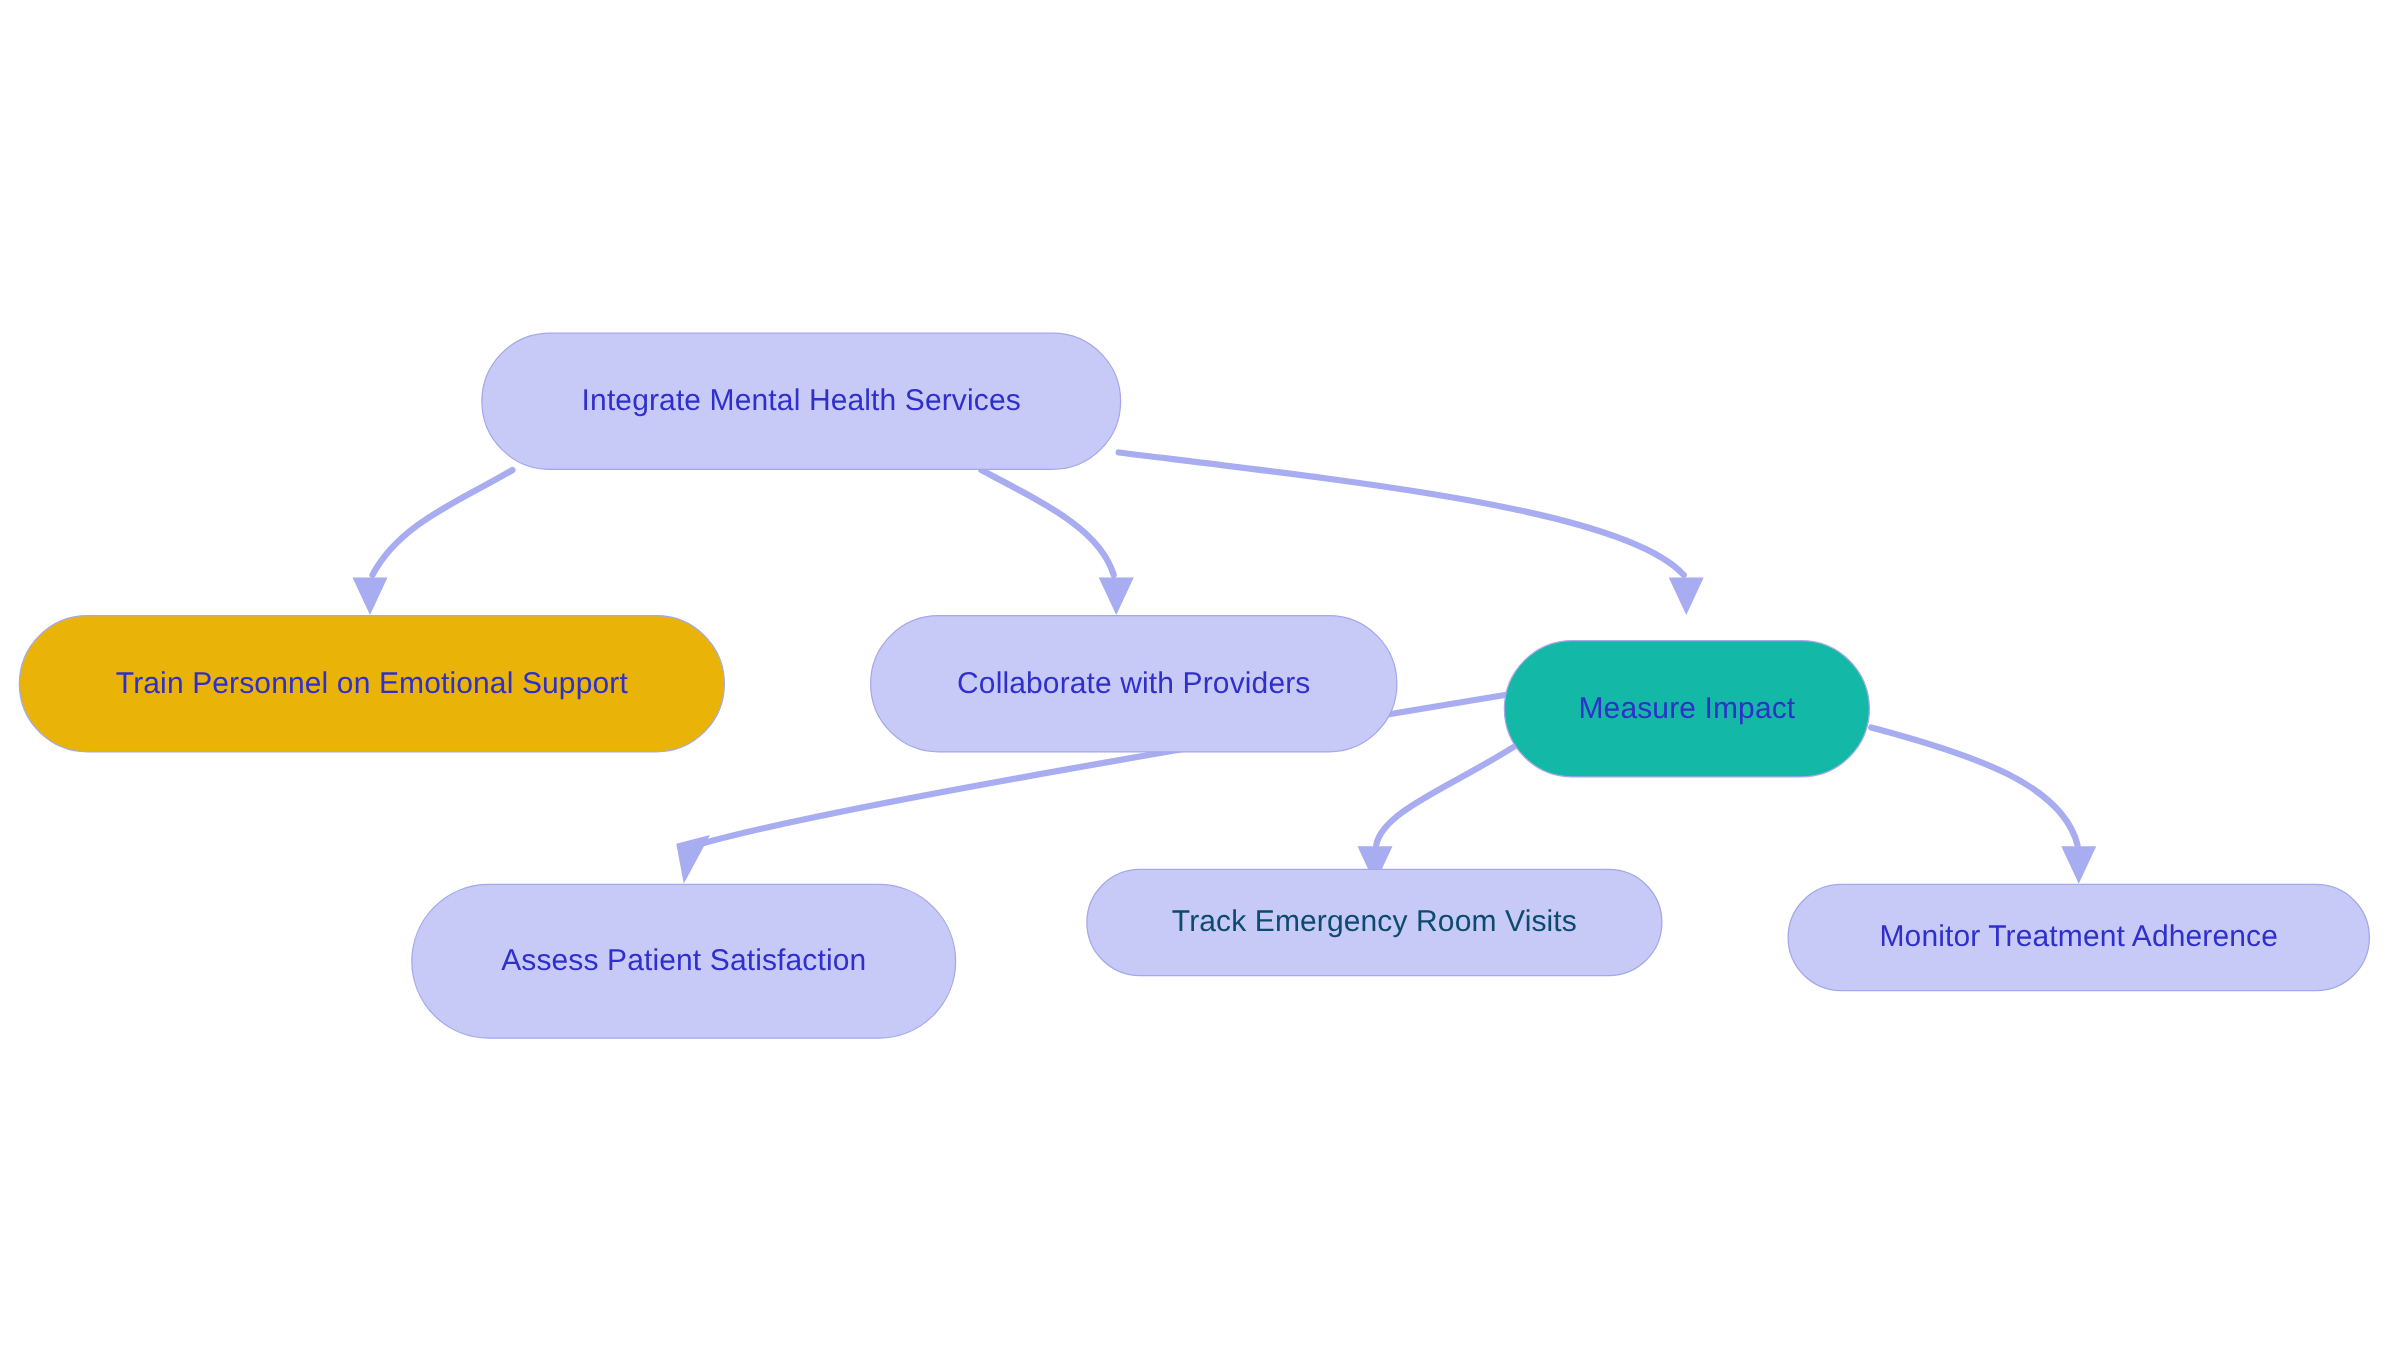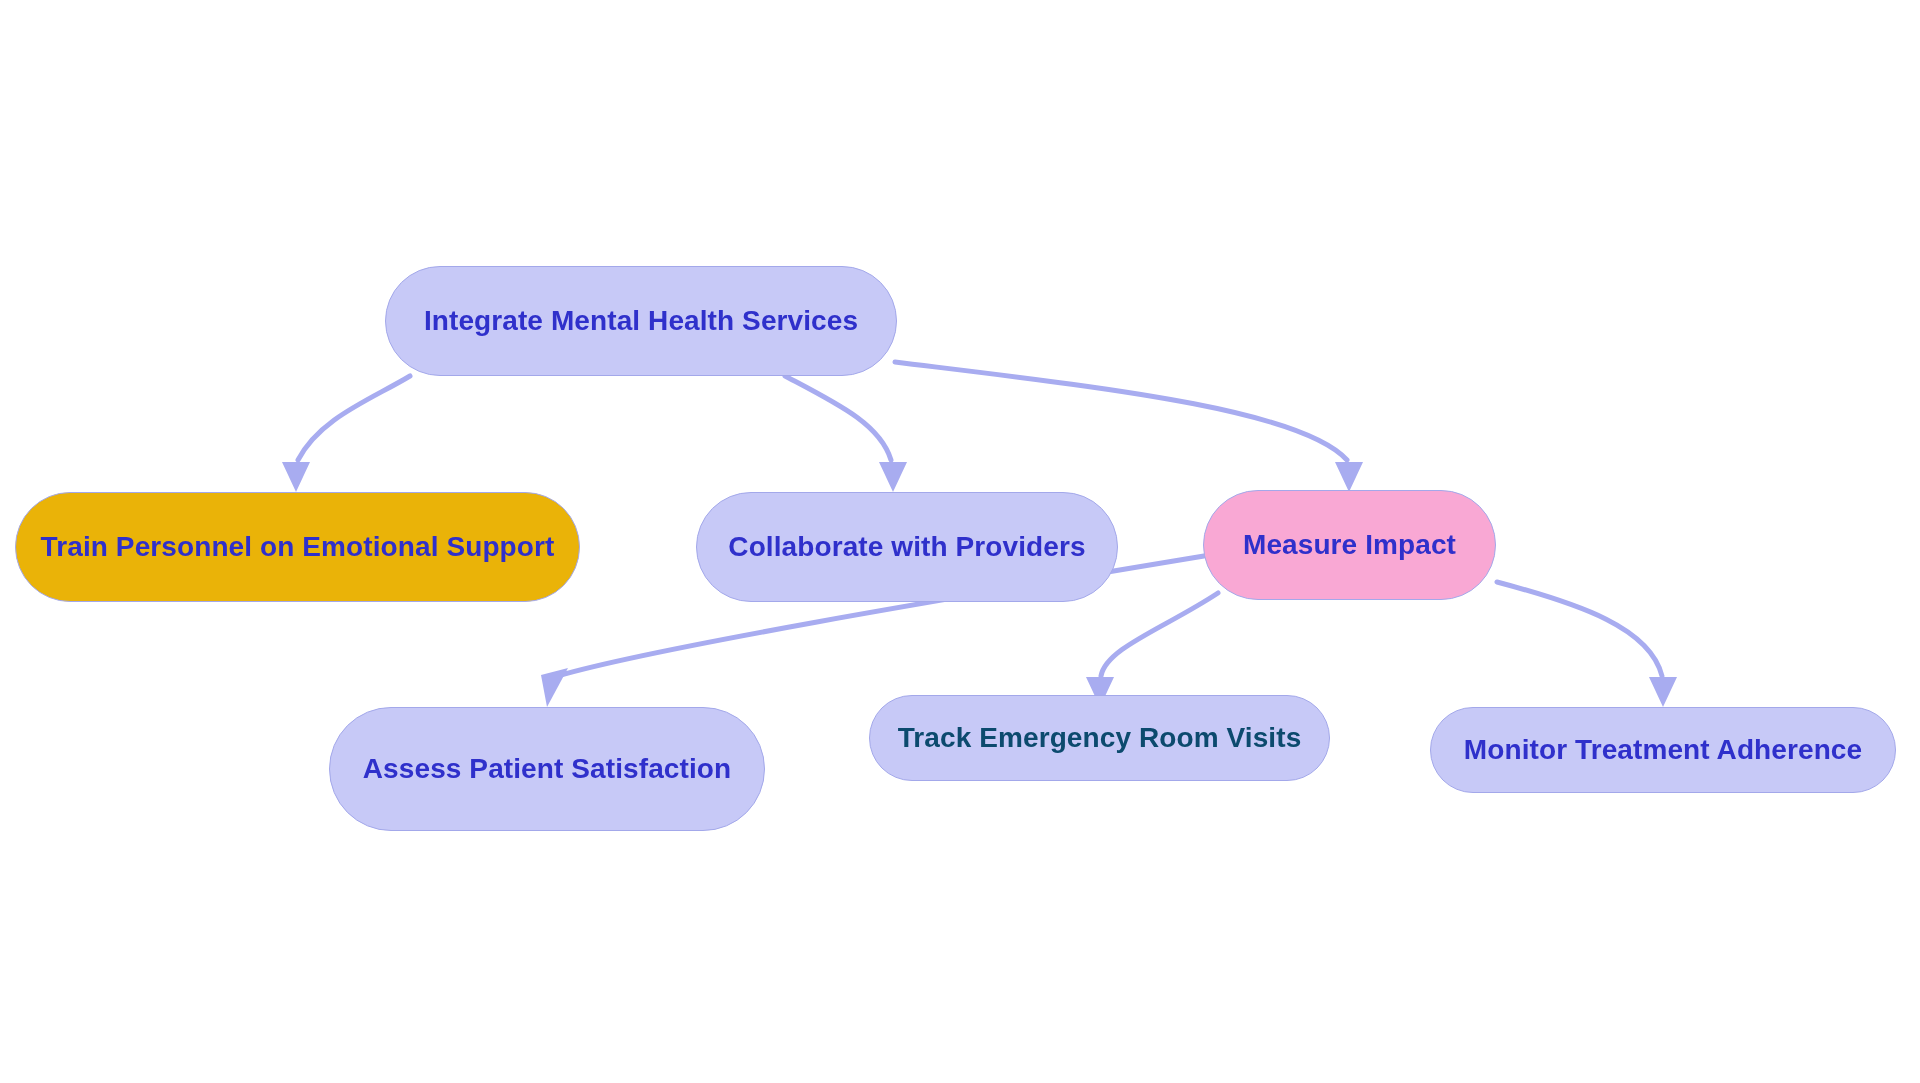--- a/index.html
+++ b/index.html
@@ -30,22 +30,22 @@
   .node {
     position: absolute;
     box-sizing: border-box;
     display: flex;
     align-items: center;
     justify-content: center;
     background: #c7c9f7;
     border: 1.6px solid #a3a8ea;
     border-radius: 9999px;
     color: #2f30cb;
-    font-size: 28px;
-    font-weight: 700;
+    font-size: 24px;
+    font-weight: 400;
     letter-spacing: 0.1px;
     line-height: 1;
     white-space: nowrap;
     user-select: none;
   }
   .node-label {
     pointer-events: none;
   }
   .edge-path {
     fill: none;
@@ -96,21 +96,21 @@
   <div id="nodes-layer">
       <div class="node" style="left: 385px; top: 266px; width: 512px; height: 110px; background: rgb(199, 201, 247); border-color: rgb(163, 168, 234); color: rgb(47, 48, 203);">
         <span class="node-label">Integrate Mental Health Services</span>
       </div>
       <div class="node" style="left: 15px; top: 492px; width: 565px; height: 110px; background: #eab308; border-color: rgb(163, 168, 234); color: rgb(47, 48, 203); align-items: center;">
         <span class="node-label">Train Personnel on Emotional Support</span>
       </div>
       <div class="node" style="left: 696px; top: 492px; width: 422px; height: 110px; background: rgb(199, 201, 247); border-color: rgb(163, 168, 234); color: rgb(47, 48, 203);">
         <span class="node-label">Collaborate with Providers</span>
       </div>
-      <div class="node" style="left: 1203px; top: 490px; width: 293px; height: 110px; background: #f9a8d4; border-color: rgb(163, 168, 234); color: rgb(47, 48, 203);">
+      <div class="node" style="left: 1203px; top: 512px; width: 293px; height: 110px; background: #14b8a6; border-color: rgb(163, 168, 234); color: rgb(47, 48, 203);">
         <span class="node-label">Measure Impact</span>
       </div>
       <div class="node" style="left: 329px; top: 707px; width: 436px; height: 124px; background: rgb(199, 201, 247); border-color: rgb(163, 168, 234); color: rgb(47, 48, 203);">
         <span class="node-label">Assess Patient Satisfaction</span>
       </div>
       <div class="node" style="left: 869px; top: 695px; width: 461px; height: 86px; background: rgb(199, 201, 247); border-color: rgb(163, 168, 234); color: #0c4a6e;">
         <span class="node-label">Track Emergency Room Visits</span>
       </div>
       <div class="node" style="left: 1430px; top: 707px; width: 466px; height: 86px; background: rgb(199, 201, 247); border-color: rgb(163, 168, 234); color: rgb(47, 48, 203);">
         <span class="node-label">Monitor Treatment Adherence</span>

